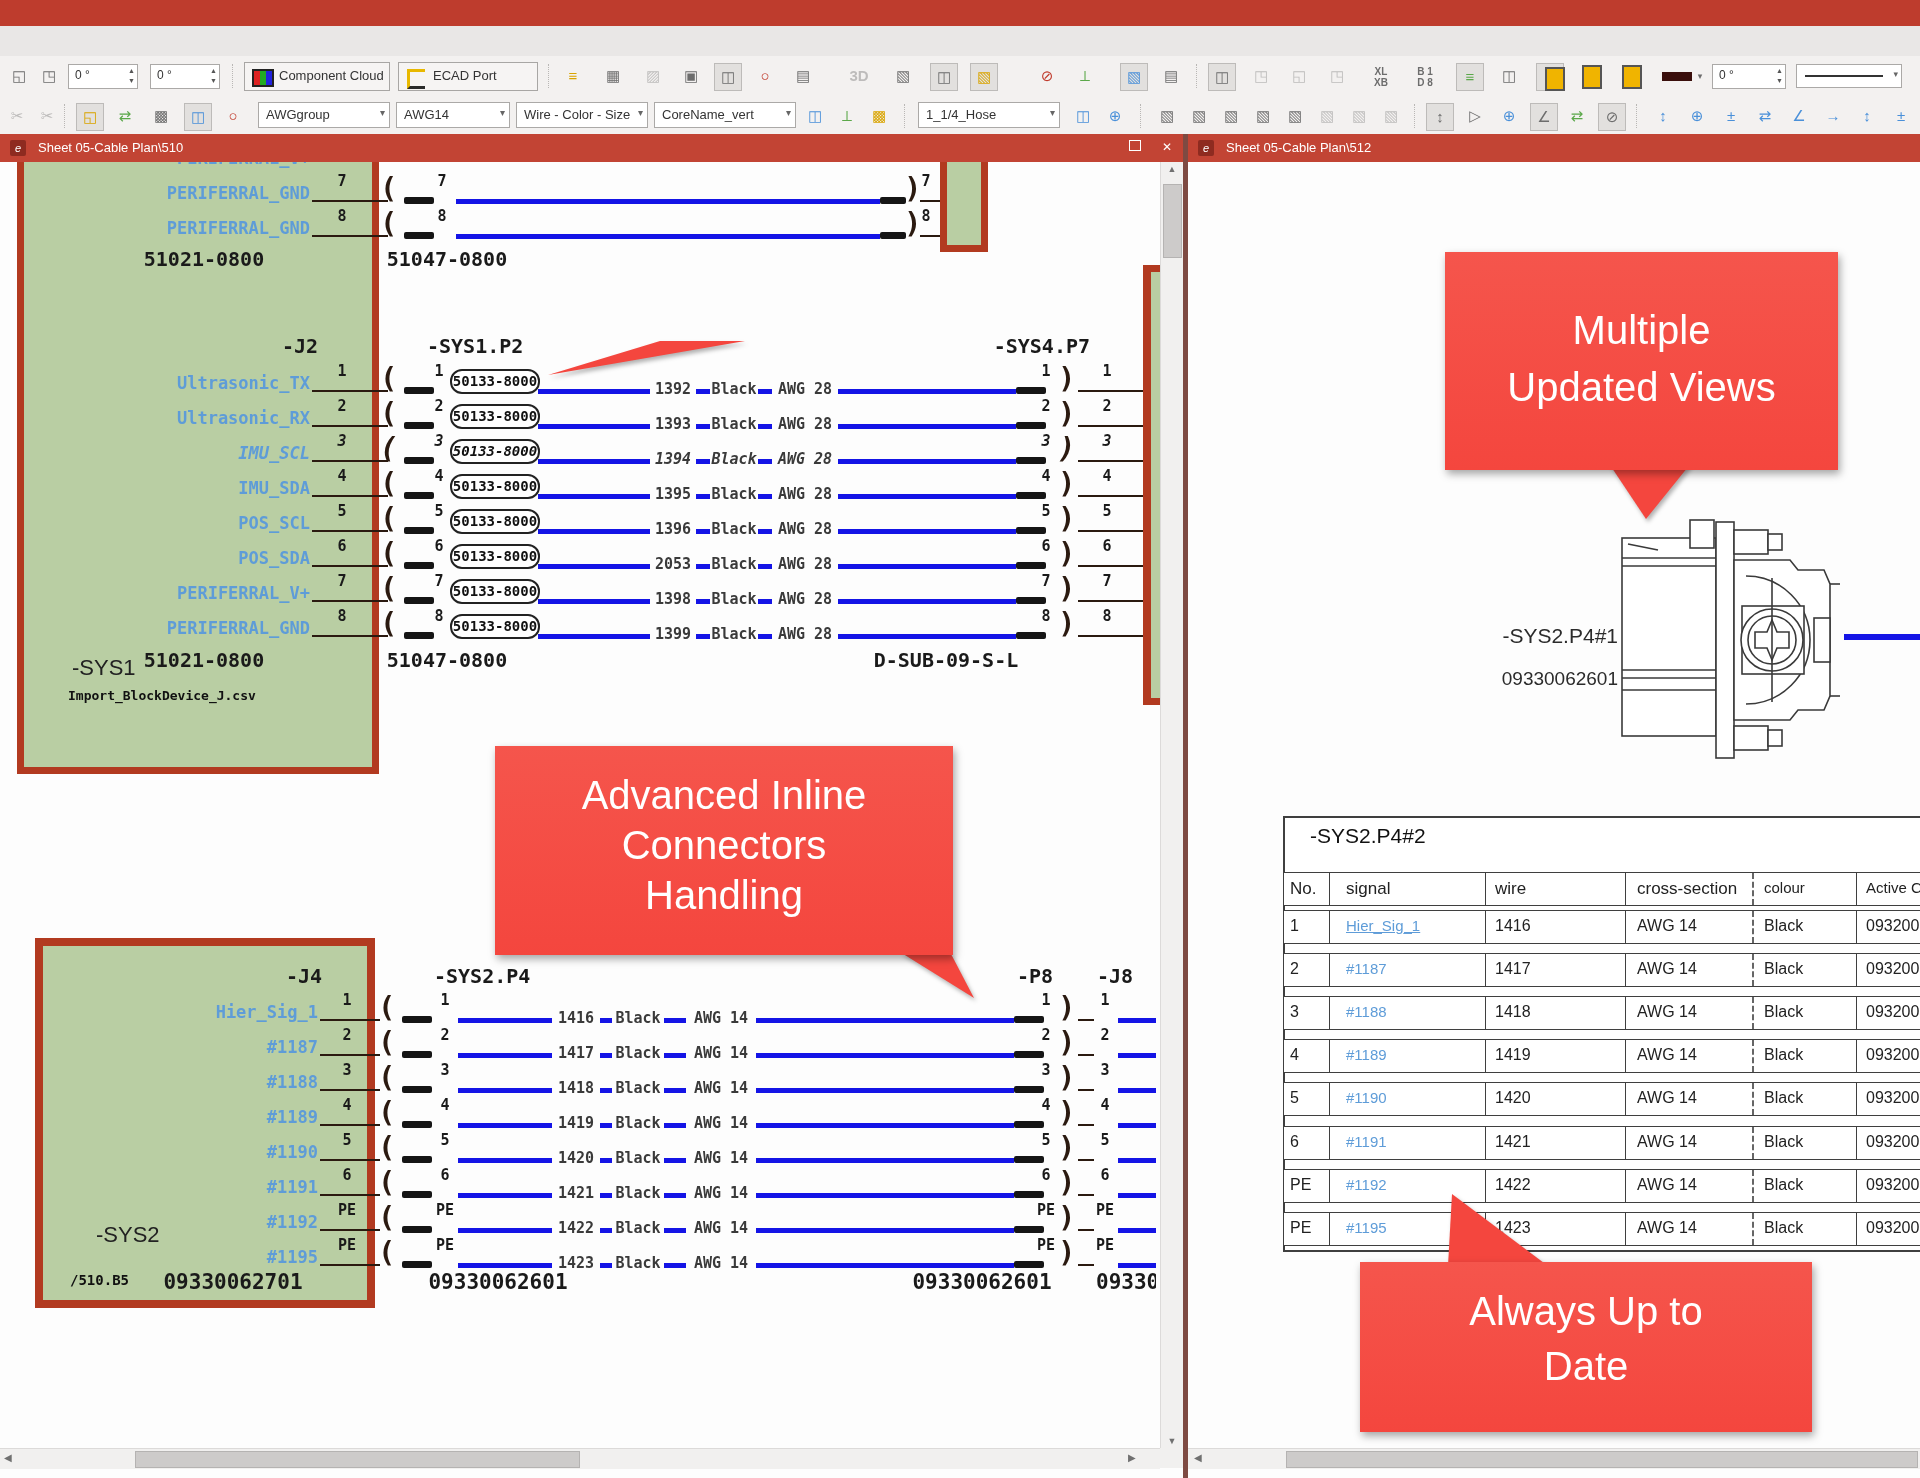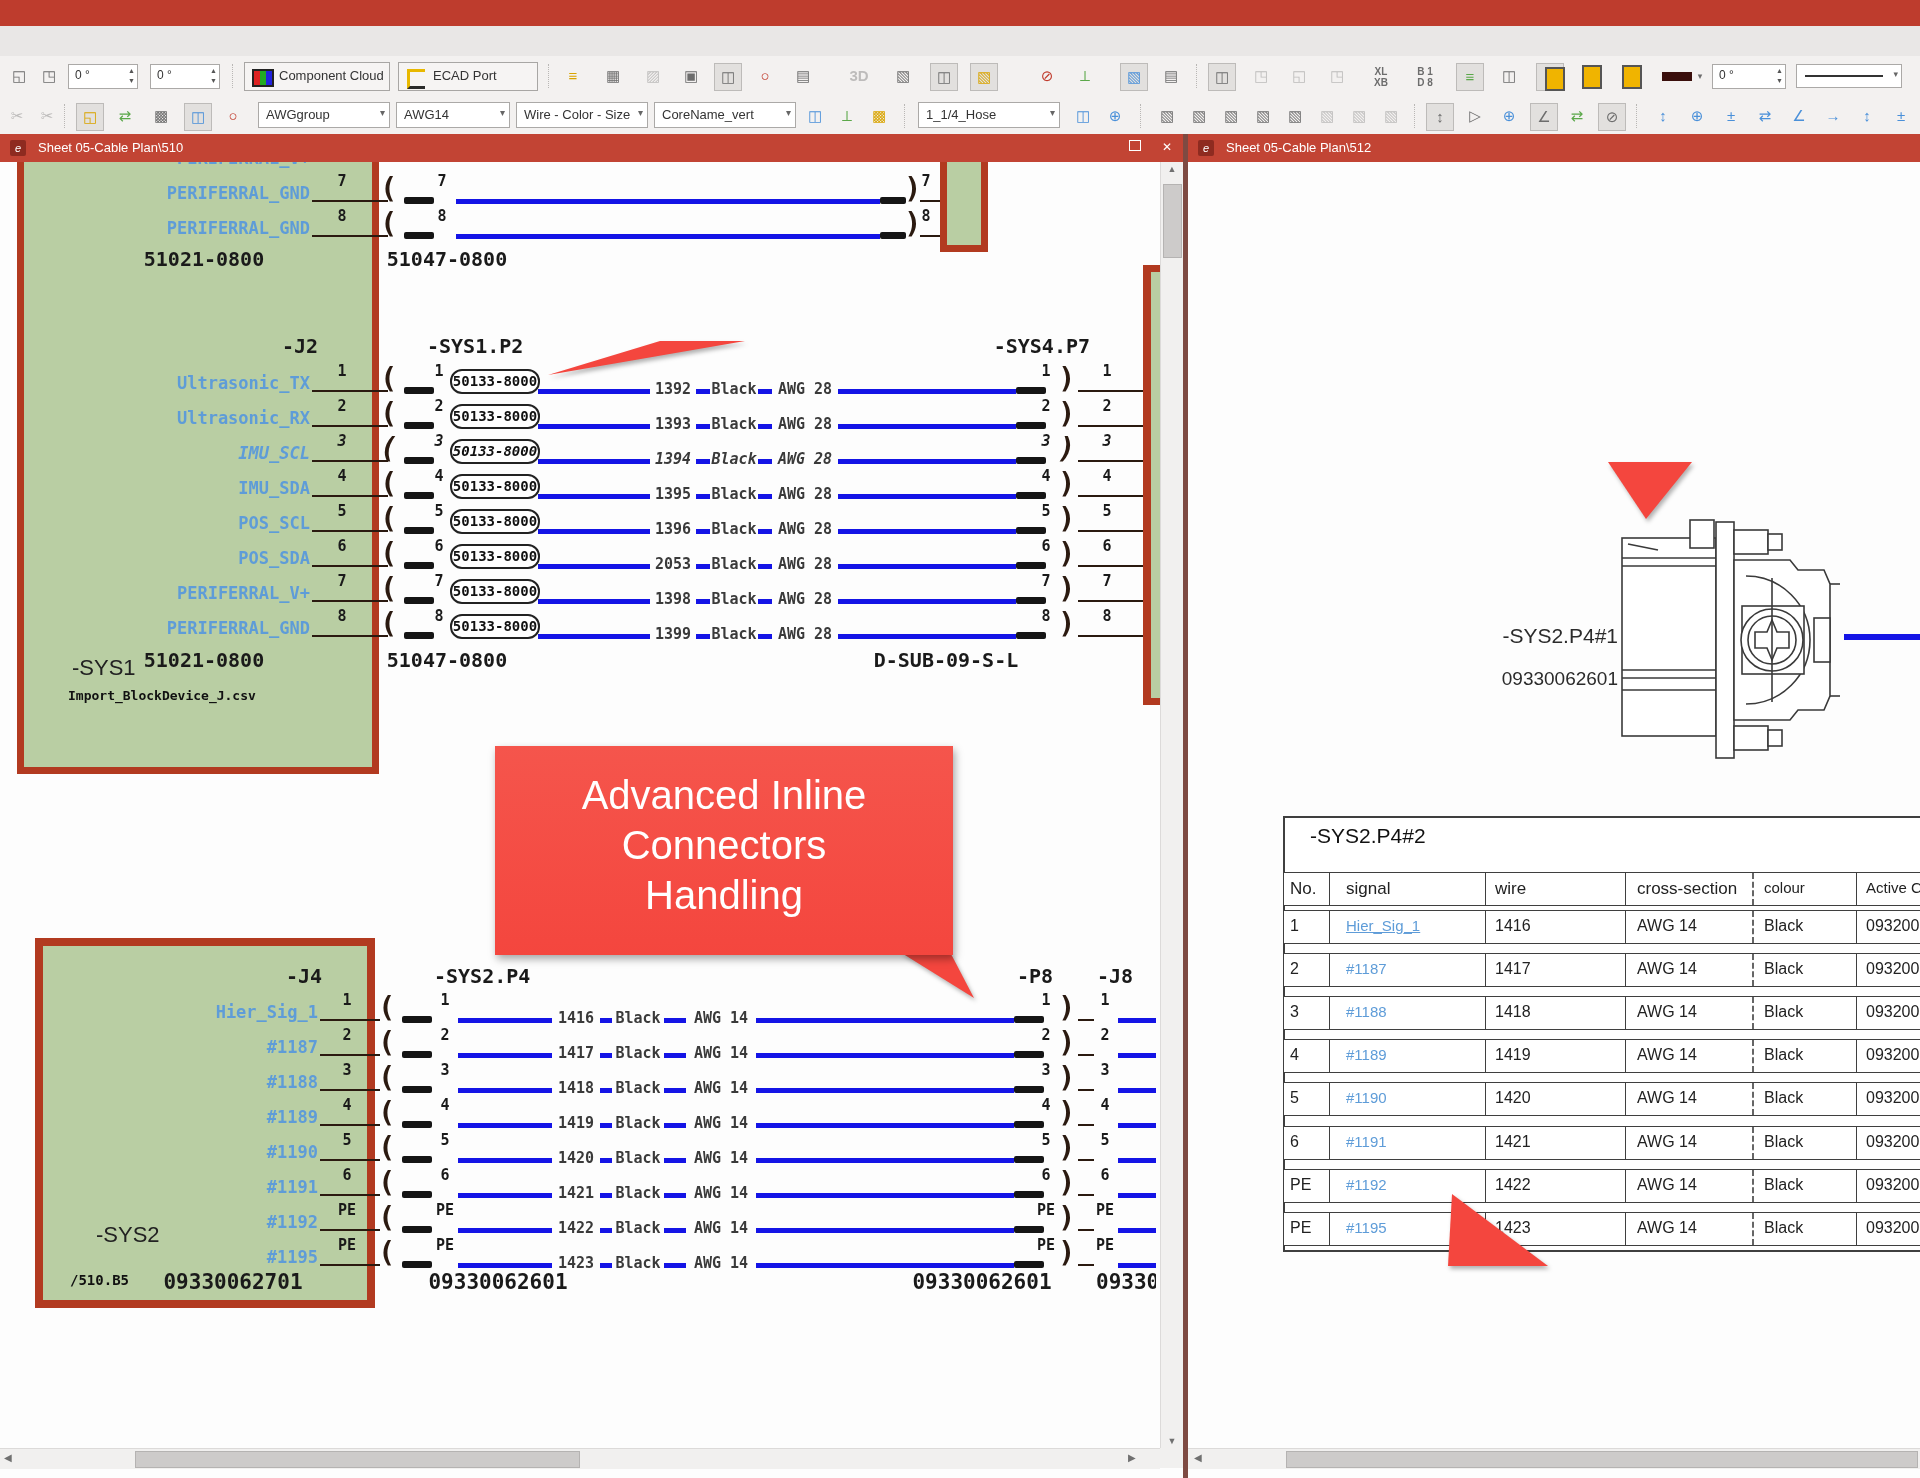--- a/index.html
+++ b/index.html
@@ -794,24 +794,28 @@
       <span style="left:480px">Black</span>
       <span style="left:582px">093200061</span>
       <i class="cell-b" style="left:45px"></i>
             <i class="cell-b" style="left:201px"></i>
             <i class="cell-b" style="left:341px"></i>
       <i class="dash-b" style="left:468px"></i>
             <i class="cell-b" style="left:572px"></i>
     </div>
   </div>
 
+      <div class="callout" style="left:257px;top:90px;width:393px;height:218px;font-size:40px;line-height:57px;padding-top:50px;box-sizing:border-box">Multiple
+Updated Views</div>
       <svg class="ctail" style="left:408px;top:298px" width="110" height="62">
         <polygon points="12,2 96,2 50,59" fill="var(--callout)"></polygon>
         </svg>
 
+      <div class="callout" style="left:172px;top:1100px;width:452px;height:170px;font-size:40px;line-height:55px;padding-top:22px;box-sizing:border-box">Always Up to
+Date</div>
       <svg class="ctail" style="left:250px;top:1028px" width="120" height="80">
         <polygon points="10,76 110,76 14,4" fill="var(--callout)"></polygon>
         </svg>
     </div>
 
     <div class="hscroll" style="width:732px">
       <span class="sbtn" style="left:6px">◀</span>
       <div class="hthumb" style="left:98px;width:630px"></div>
     </div>
   </div>

